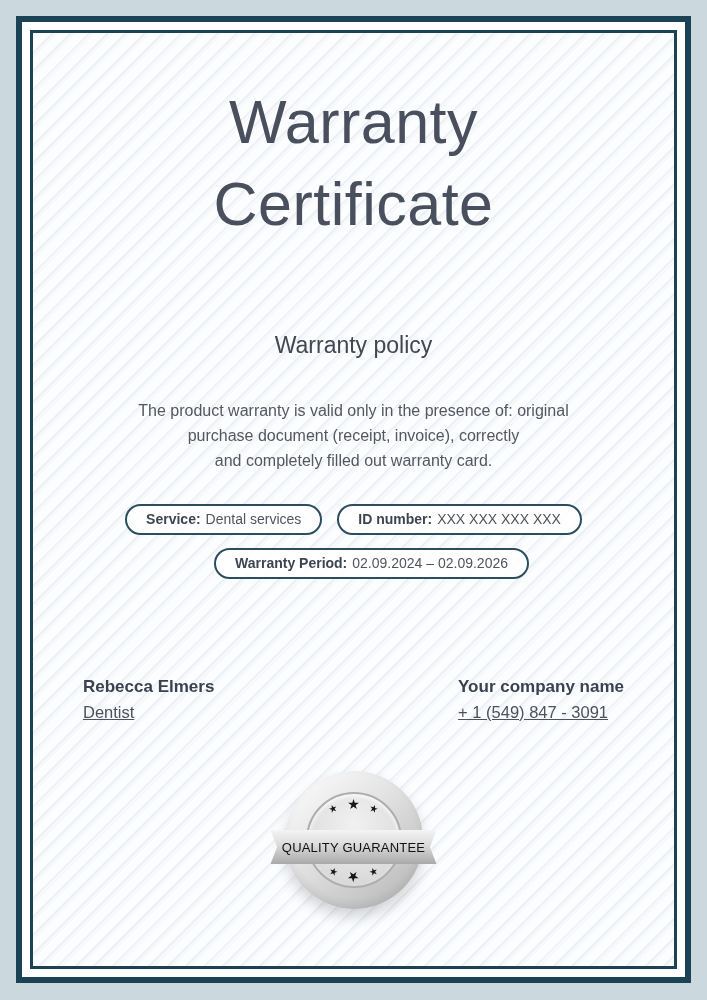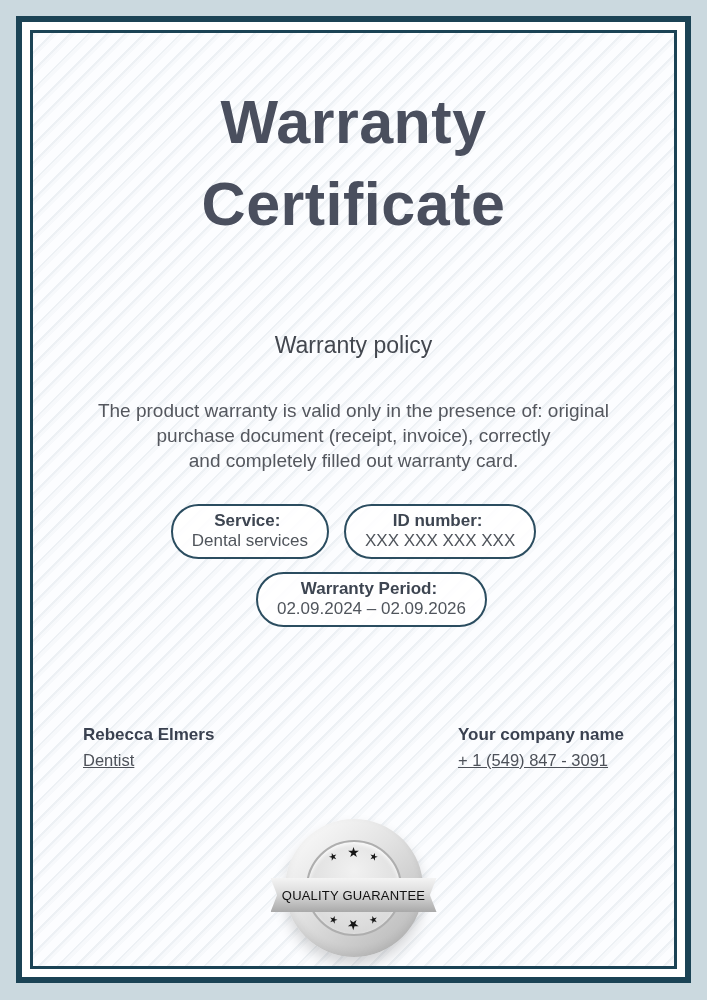--- a/index.html
+++ b/index.html
@@ -29,59 +29,58 @@
       rgba(236,240,244,0.35) 2px, rgba(236,240,244,0.35) 5px,
       transparent 5px, transparent 13px);
     text-align: center;
     overflow: hidden;
   }
 
   .title {
     margin-top: 48px;
     font-size: 61px;
     line-height: 82px;
-    font-weight: 700;
+    font-weight: 400;
     letter-spacing: 0.5px;
     color: #4a4f5e;
   }
   .title-line { display: block; }
 
   .policy-heading {
     margin-top: 87px;
     font-size: 23px;
     font-weight: 400;
     color: #43474f;
   }
 
   .policy-text {
     margin-top: 39px;
-    font-size: 19px;
+    font-size: 16px;
     line-height: 25px;
     color: #54575e;
   }
   .policy-line { display: block; }
 
   .pill-row {
     margin-top: 31px;
     display: flex;
     justify-content: center;
     gap: 15px;
   }
   .pill-row.row2 { margin-top: 13px; padding-left: 36px; }
   .pill {
     display: inline-flex;
     align-items: center;
     border: 2px solid #2b4d60;
     border-radius: 999px;
     background: rgba(255,255,255,0.85);
     padding: 5px 19px 6px 19px;
-    font-size: 17px;
+    font-size: 14px;
     color: #50555c;
     white-space: nowrap;
-    flex-direction: column;
   }
   .pill-label {
     font-weight: 700;
     color: #3d4551;
     margin-right: 5px;
   }
 
   .sig-row {
     margin-top: 98px;
     display: flex;

